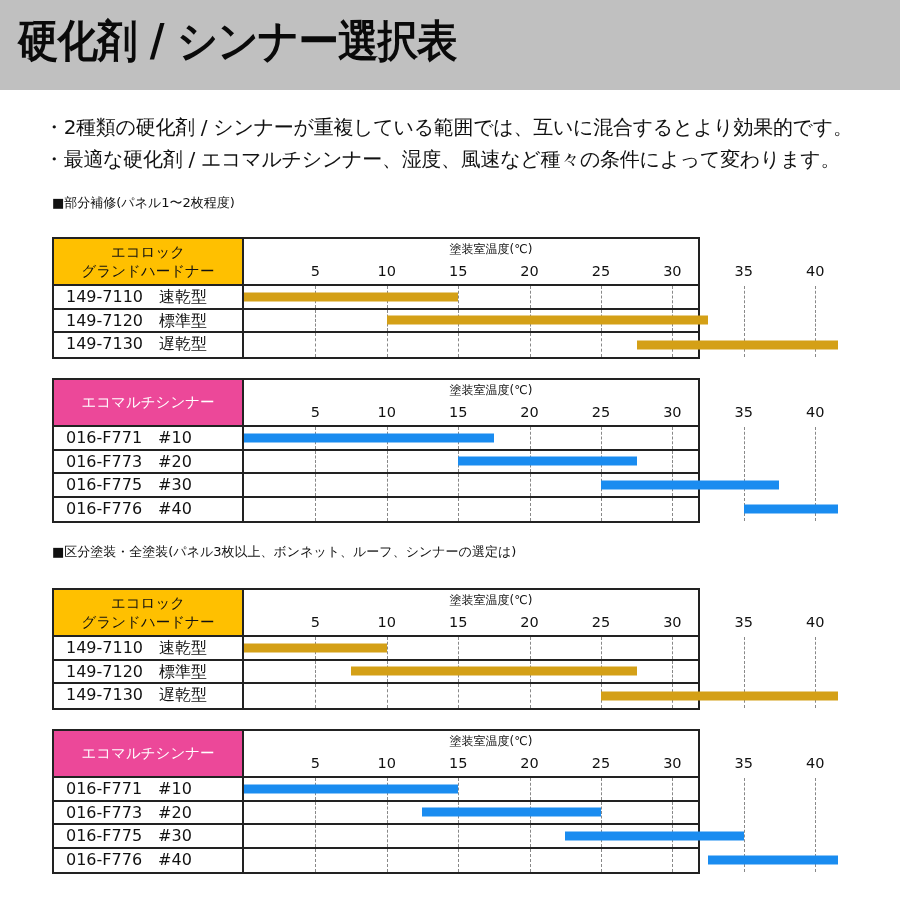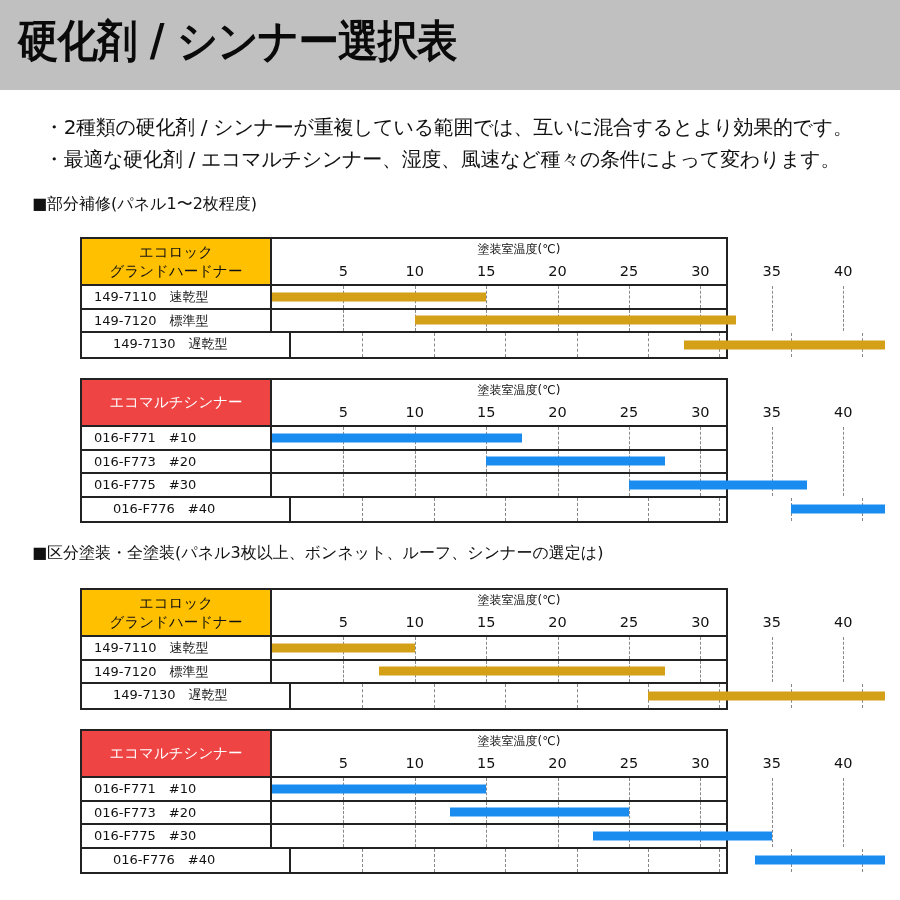--- a/index.html
+++ b/index.html
@@ -2,34 +2,34 @@
 <html><head>
 <meta charset="utf-8">
 <style>
   html, body { margin: 0; padding: 0; }
   body { width: 900px; height: 900px; background: #ffffff; position: relative; overflow: hidden;
          font-family: "DejaVu Sans", "Liberation Sans", sans-serif; color: #111; }
   .title-band { position: absolute; left: 0; top: 0; width: 900px; height: 90px; background: #c0c0c0; }
   .title-band h1 { position: absolute; left: 18px; top: 12px; margin: 0; font-size: 44px; font-weight: 900;
                    letter-spacing: -1px; color: #0a0a0a; transform: scaleX(0.92); transform-origin: left center; }
   .note { position: absolute; left: 44px; font-size: 20px; color: #111; white-space: nowrap; letter-spacing: -0.3px; }
-  .section { position: absolute; left: 32px; font-size: 16px; color: #111; white-space: nowrap; }
-  .tbl { position: absolute; left: 80px; width: 648px; border: 2px solid #222; box-sizing: border-box; background: #fff; }
+  .section { position: absolute; left: 52px; font-size: 13px; color: #111; white-space: nowrap; }
+  .tbl { position: absolute; left: 52px; width: 648px; border: 2px solid #222; box-sizing: border-box; background: #fff; }
   .tbl .hdr { position: relative; height: 47px; border-bottom: 2px solid #222; box-sizing: border-box; }
   .tbl .hdr-label { position: absolute; left: 0; top: 0; width: 190px; height: 45px; border-right: 2px solid #222;
                     box-sizing: border-box; display: flex; flex-direction: column; justify-content: center; align-items: center;
                     font-size: 14.5px; line-height: 19px; }
   .tbl.hardener .hdr-label { background: #ffc000; color: #111; }
-  .tbl.thinner .hdr-label { background: #ef4444; color: #fff; }
+  .tbl.thinner .hdr-label { background: #ec4899; color: #fff; }
   .axis-title { position: absolute; left: 190px; right: 0; top: 2px; text-align: center; font-size: 12px; padding-left: 40px; }
   .tick { position: absolute; top: 24px; font-size: 14.5px; transform: translateX(-50%); }
   .row { position: relative; height: 23.5px; border-bottom: 2px solid #222; box-sizing: border-box; }
-  .row:last-child { border-bottom: none; margin-left: 19px; }
+  .row:last-child { border-bottom: none; }
   .row-label { position: absolute; left: 0; top: 0; bottom: 0; width: 190px; border-right: 2px solid #222; box-sizing: border-box;
-               font-size: 13px; line-height: 21px; padding-left: 12px; white-space: pre; }
+               font-size: 16px; line-height: 21px; padding-left: 12px; white-space: pre; }
   .grid { position: absolute; top: 0; bottom: 0; width: 0; border-left: 1px dashed #888; }
   .bar { position: absolute; top: 50%; height: 9px; transform: translateY(-50%); }
   .hardener .bar { background: #d4a017; }
   .thinner .bar { background: #1a8cf0; }
 </style>
 </head>
 <body>
 
 <div class="title-band">
   <h1>硬化剤 / シンナー選択表</h1>

